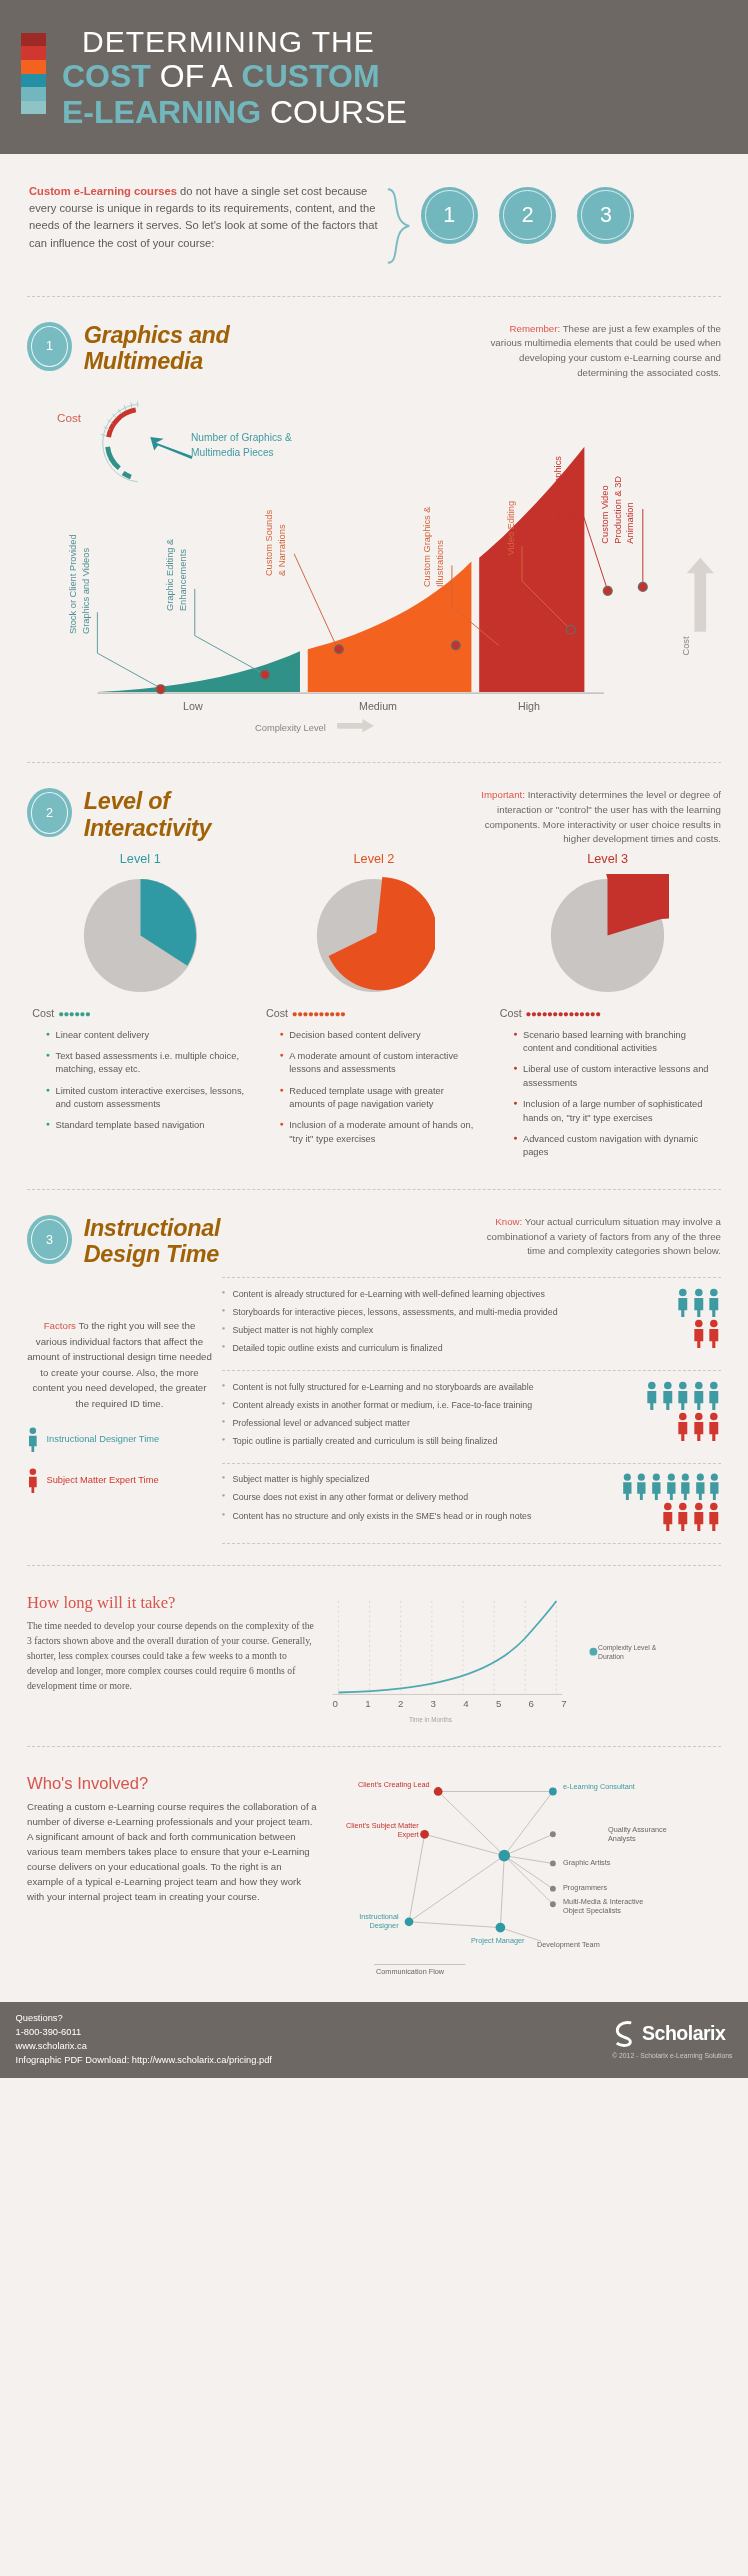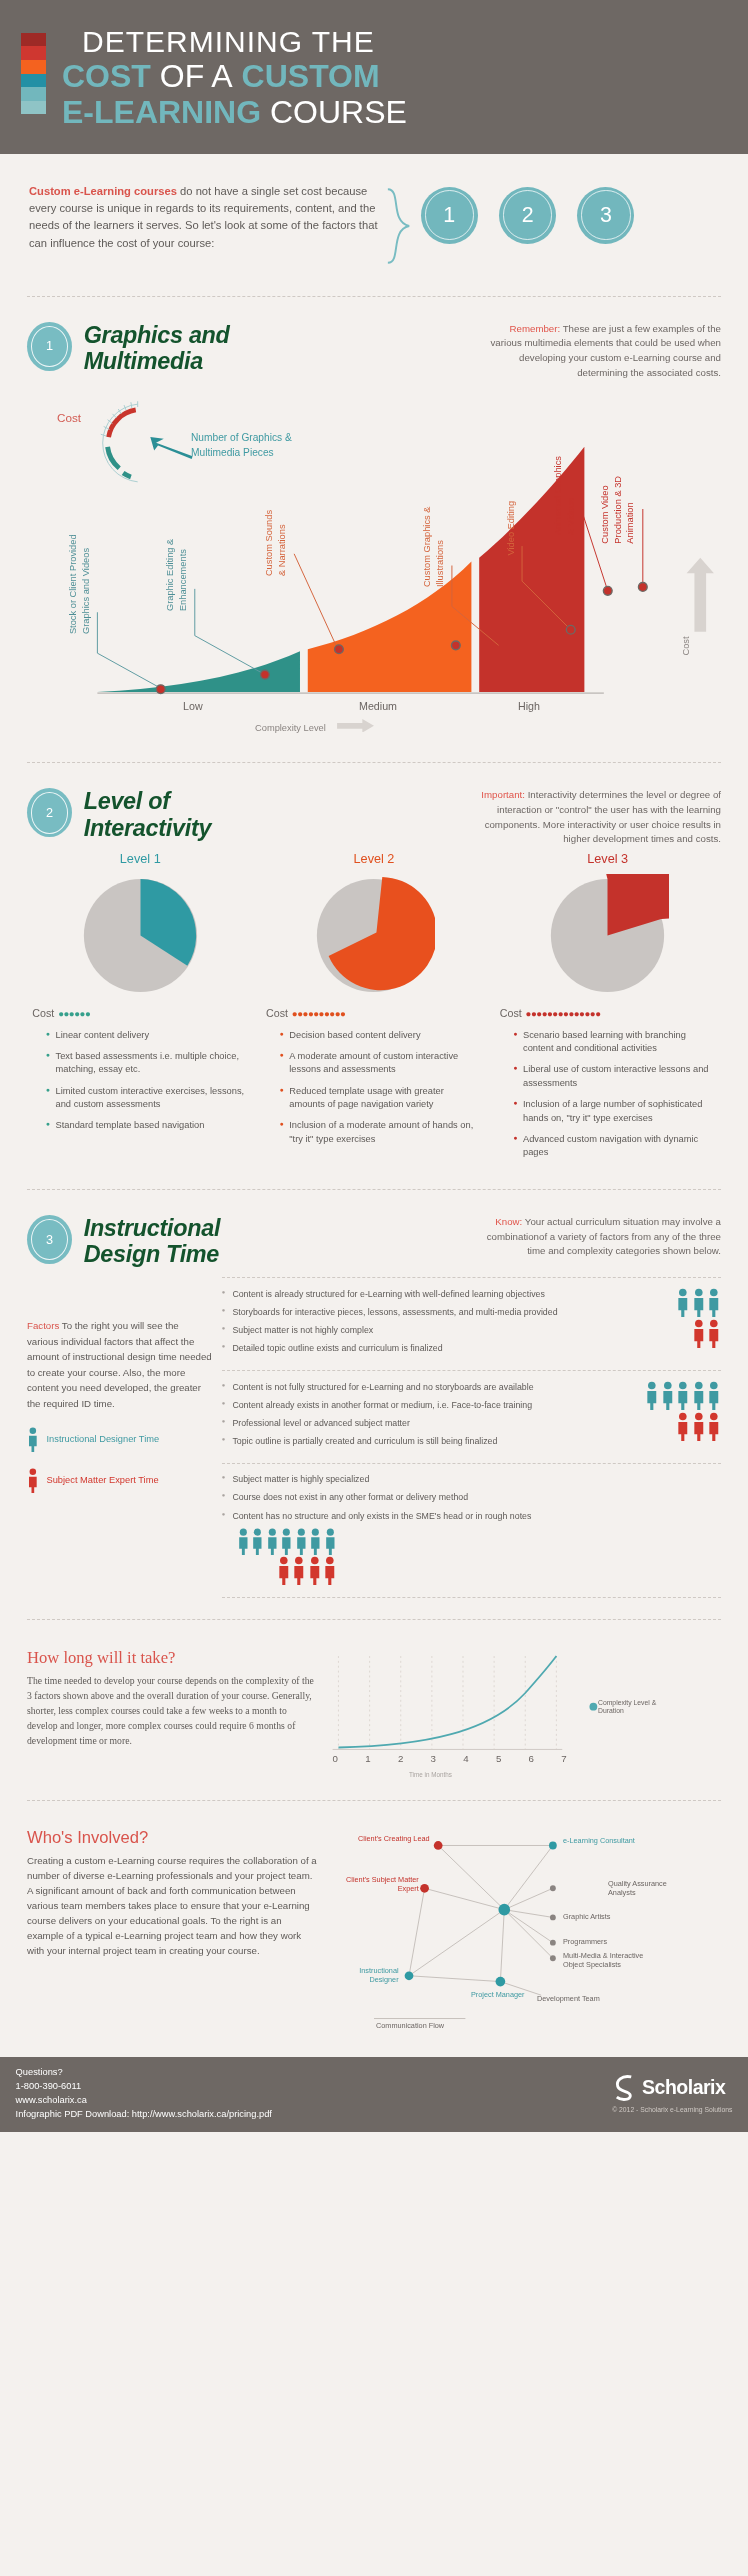--- a/index.html
+++ b/index.html
@@ -73,21 +73,21 @@
     display:flex; align-items:center; justify-content:center;
     color:#fff; font-size: 12.7px;
   }
   .badge::after {
     content:""; position:absolute; inset:3.9px; border:1.5px solid rgba(255,255,255,.85);
     border-radius:50%;
   }
   .badge span { position:relative; z-index:2; }
   .sec-title {
     font-size: 23.4px; font-style: italic; font-weight: bold;
-    color: #14532d; margin-left: 11.7px; line-height: 1.12;
+    color: #a16207; margin-left: 11.7px; line-height: 1.12;
     letter-spacing: -0.3px;
   }
   .sec-note {
     margin-left: auto; width: 244px; text-align: right;
     font-size: 9.7px; line-height: 1.5; color: #6d6764;
   }
   .sec-note b { color: #e0544a; font-weight: normal; }
 
   
   .chart1 { position: relative; height: 351px; margin: 9.7px 0 0 0; }
@@ -129,29 +129,29 @@
   }
   ul.blist li::before {
     content: "\25CF"; position: absolute; left: 0; top: 0px; font-size: 6.8px;
   }
   .b-teal li::before { color: #36a08c; }
   .b-orange li::before { color: #e0501e; }
   .b-red li::before { color: #c4322b; }
 
   
   .s3body { display: flex; padding: 9.7px 27px 0 27px; }
-  .s3left { width: 185px; padding-top: 41px; }
+  .s3left { width: 185px; padding-top: 41px; text-align: center; }
   .s3left p { font-size: 9.7px; line-height: 1.6; color: #5e5a57; }
   .s3left p b { color: #d9544c; font-weight: normal; }
   .legend-row { display: flex; align-items: center; margin-top: 15.6px; }
   .legend-row .lbl { font-size: 9.3px; margin-left: 7.8px; }
   .lt { color: #3f9aa2; } .lr { color: #d2372d; }
   .s3right { flex: 1; margin-left: 9.7px; }
   .fgroup { border-top: 1.2px dashed #cfc9c4; padding: 9.7px 0 9.7px 0; display: flex; }
-  .fgroup:last-child { border-bottom: 1.2px dashed #cfc9c4; flex-direction: column; }
+  .fgroup:last-child { border-bottom: 1.2px dashed #cfc9c4; }
   .fg-list { flex: 1; }
   .fg-list li {
     list-style: none; font-size: 8.8px; line-height: 1.5; color: #5e5a57;
     position: relative; padding-left: 10.7px; margin-bottom: 4.9px;
   }
   .fg-list li::before {
     content: "\25CF"; position: absolute; left: 0; top: 0; font-size: 5.8px; color: #a9a4a0;
   }
   .fg-people { width: 115px; flex: none; padding-left: 5.8px; }
   .prow { display: flex; gap: 1.9px; justify-content: flex-end; margin-bottom: 1.9px; }

